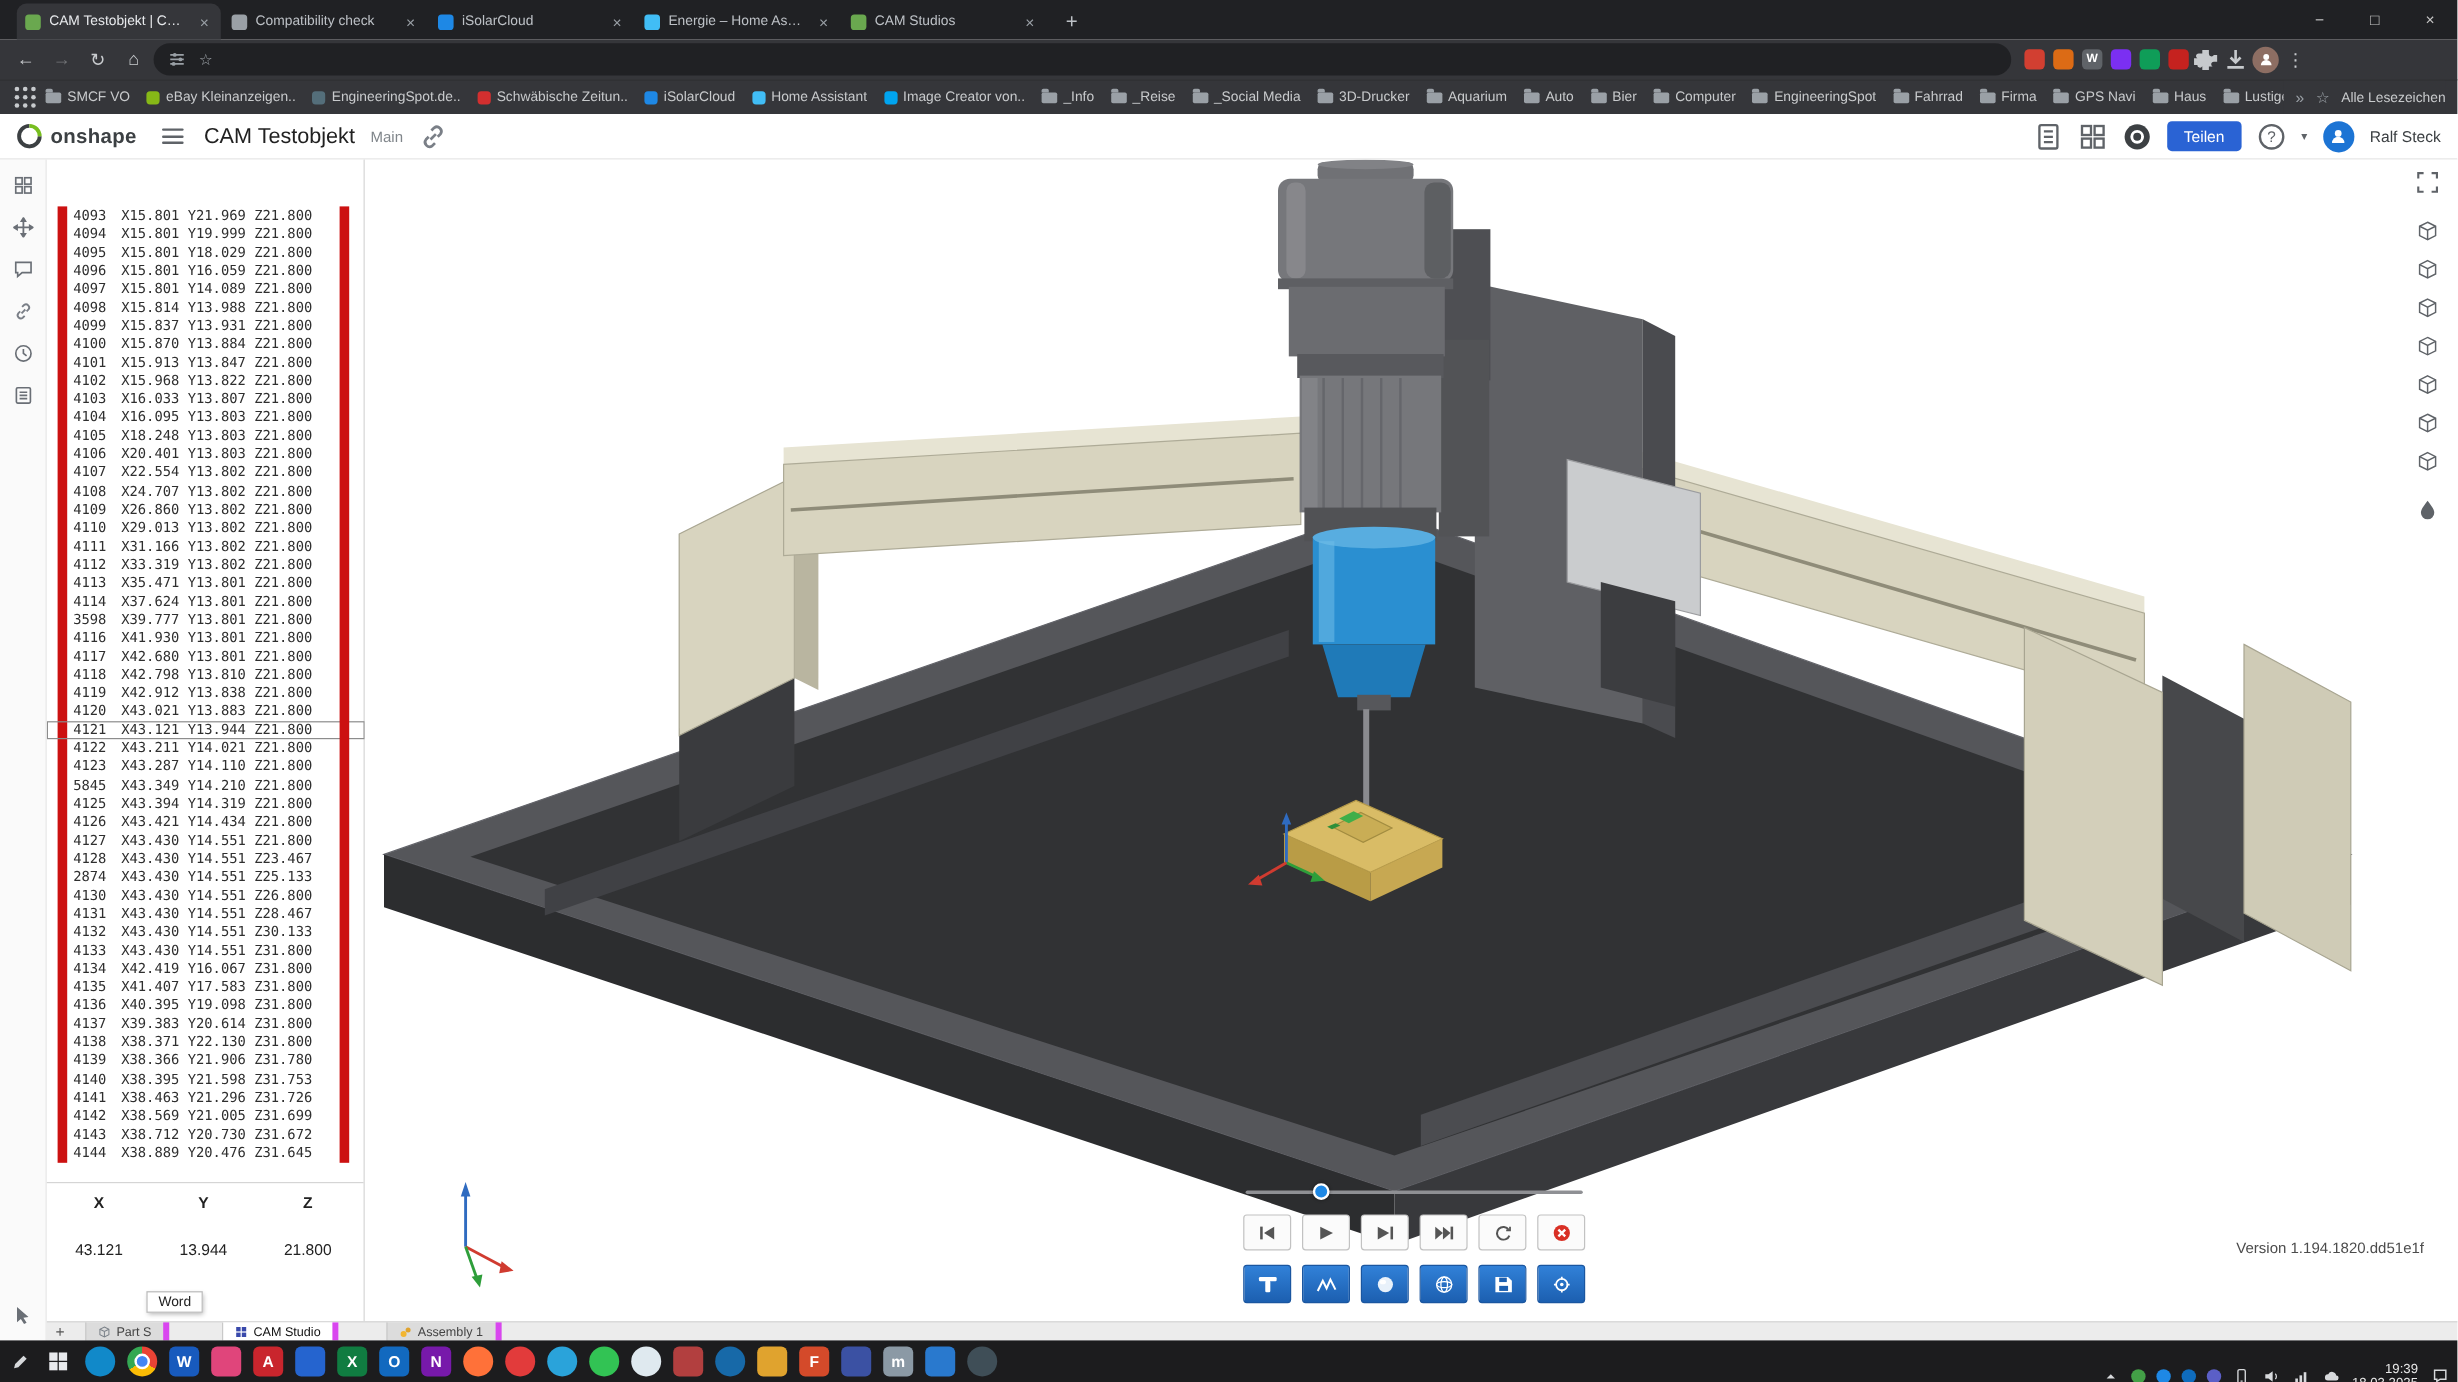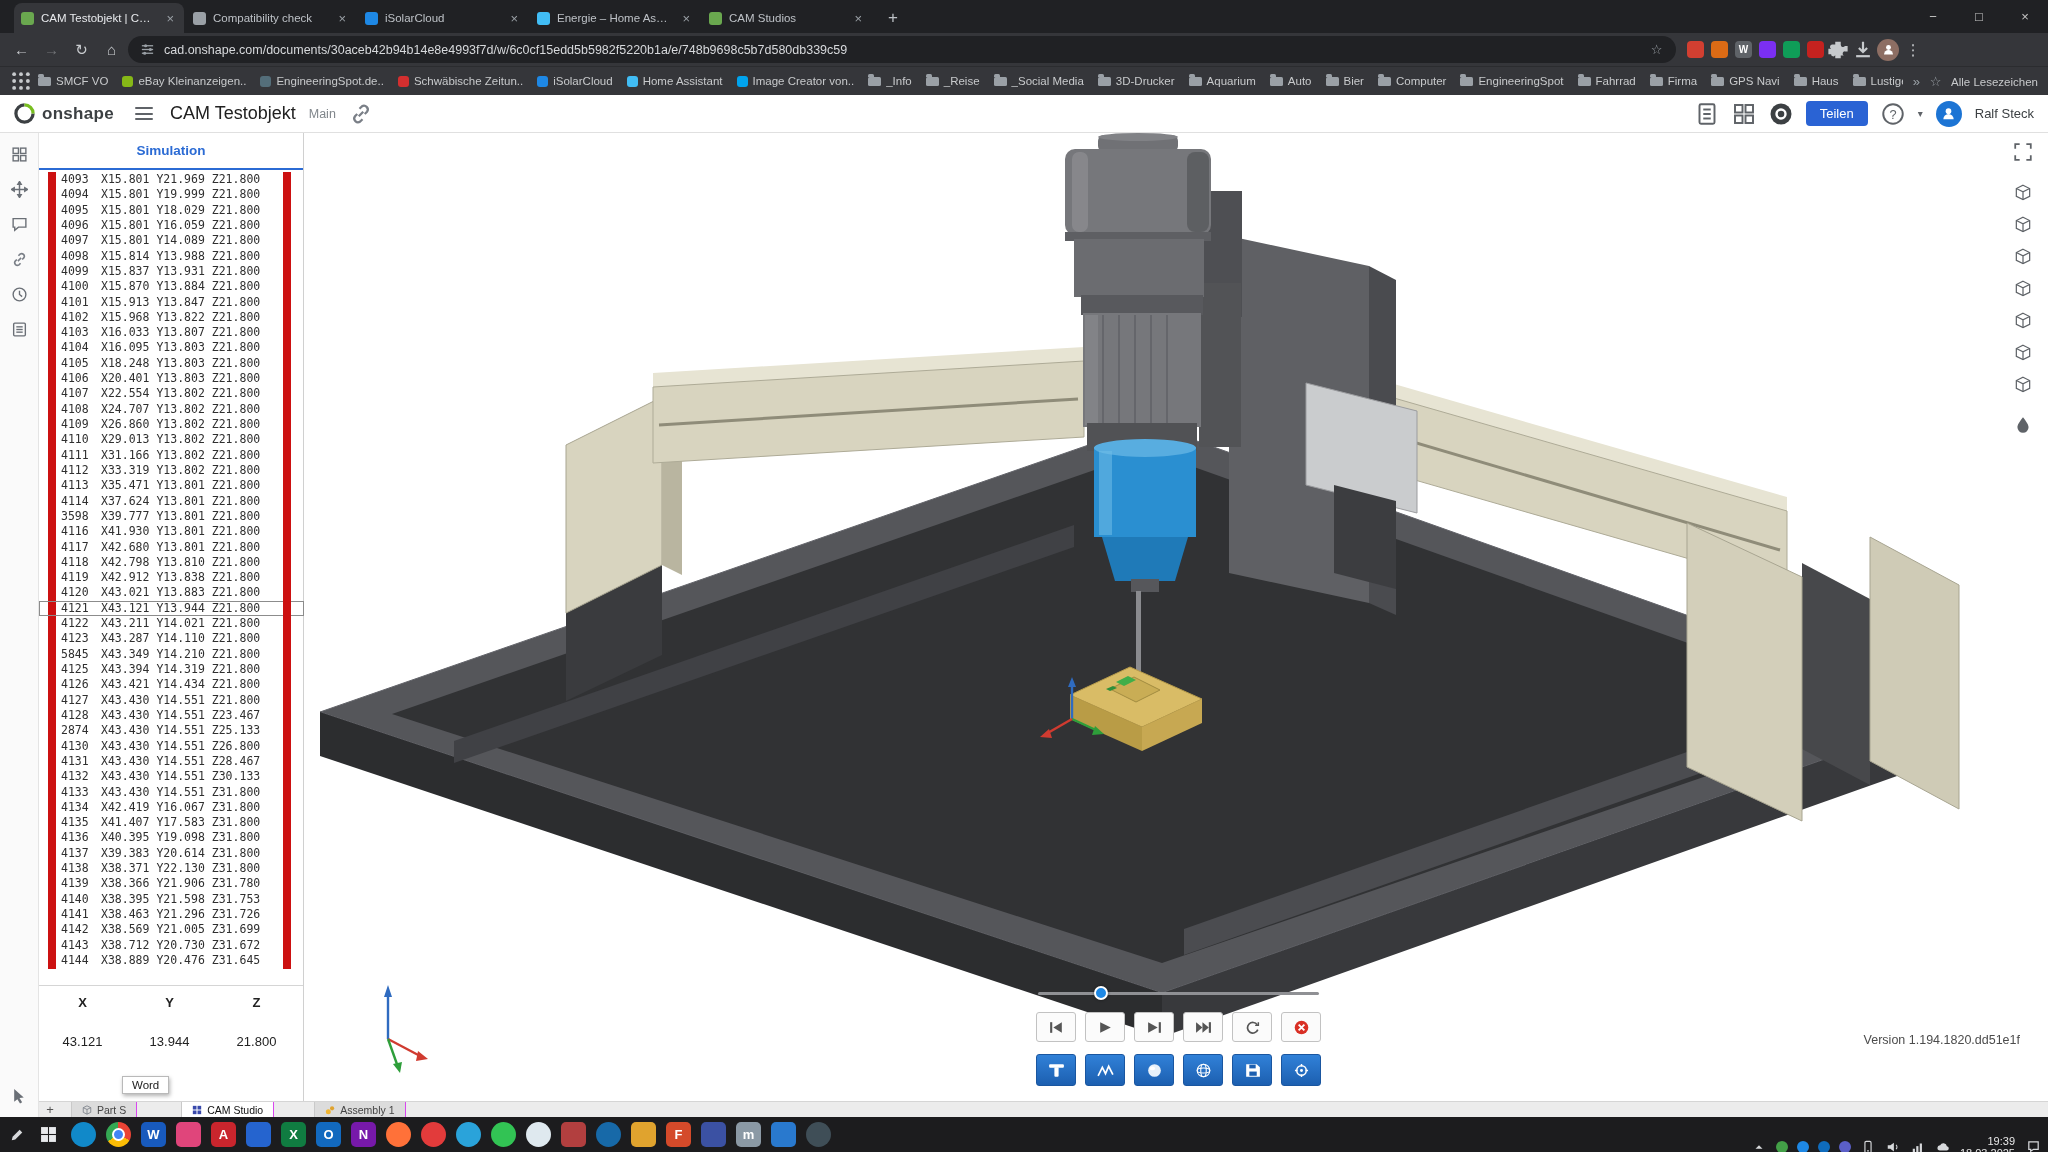--- a/index.html
+++ b/index.html
@@ -103,21 +103,21 @@
 .pb-btn{width:40px;height:30px;background:#fbfbfb;border:1px solid #c2c2c2;border-radius:3px;display:flex;align-items:center;justify-content:center}
 .pb-btn svg{width:17px;height:13px}
 .pb-btn.stop svg{width:19px;height:15px}
 .cam-btn{width:40px;height:32px;background:linear-gradient(#3181d8,#1c5fb0);border:1px solid #1a56a0;border-radius:3px;display:flex;align-items:center;justify-content:center}
 .cam-btn svg{width:19px;height:15px}
 .version{position:absolute;right:28px;top:1033px;font-size:12.5px;color:#4c4c4c}
 
 
 .docbar{position:absolute;left:39px;top:1101px;width:2009px;height:16px;background:#ececec;border-top:1px solid #d5d5d5;display:flex;align-items:stretch;font-size:10.5px;color:#444;z-index:5}
 .doc-add{width:22px;display:flex;align-items:center;justify-content:center;color:#555;font-size:13px}
-.doc-tab{display:flex;align-items:center;gap:5px;padding:0 10px;background:#dcdcdc;border-right:1px solid #d946ef;border-left:1px solid #c9c9c9;white-space:nowrap}
+.doc-tab{display:flex;align-items:center;gap:5px;padding:0 10px;background:#dcdcdc;border-right:5px solid #d946ef;border-left:1px solid #c9c9c9;white-space:nowrap}
 .doc-tab svg{width:10px;height:10px}
 .doc-tab.active{background:#fff;color:#111}
 .doc-tab:nth-child(2){margin-left:10px}
 .doc-tab:nth-child(3){margin-left:44px}
 .doc-tab:nth-child(4){margin-left:40px}
 
 
 .tooltip{position:absolute;left:122px;top:1076px;background:#fff;border:1px solid #b9b9b9;box-shadow:1px 2px 4px rgba(0,0,0,.3);padding:2px 9px;font-size:11.5px;color:#222;z-index:50}
 
 
@@ -192,21 +192,20 @@
       <span class="icn">
           <svg viewBox="0 0 16 16" stroke="#9aa0a6" stroke-width="1.4" fill="none">
             <line x1="2" y1="4" x2="14" y2="4"></line>
             <line x1="2" y1="8" x2="14" y2="8"></line>
             <line x1="2" y1="12" x2="14" y2="12"></line>
             <circle cx="6" cy="4" r="1.7" fill="#9aa0a6" stroke="none"></circle>
             <circle cx="11" cy="8" r="1.7" fill="#9aa0a6" stroke="none"></circle>
             <circle cx="5" cy="12" r="1.7" fill="#9aa0a6" stroke="none"></circle>
           </svg>
         </span>
-      <span class="url">cad.onshape.com/documents/30aceb42b94b14e8e4993f7d/w/6c0cf15edd5b5982f5220b1a/e/748b9698c5b7d580db339c59</span>
       <span class="icn">☆</span>
     </div>
     <div class="extwrap" id="extIcons">
         <div class="ext" style="background:#d23f31"></div>
         <div class="ext" style="background:#dc6b15"></div>
         <div class="ext" style="background:#5f6368">W</div>
         <div class="ext" style="background:#7b2ff2"></div>
         <div class="ext" style="background:#0f9d58"></div>
         <div class="ext" style="background:#c5221f"></div>
       </div>
@@ -457,21 +456,20 @@
     <div class="strip-bottom" id="stripBottom">
         <div class="strip-btn">
           <svg viewBox="0 0 16 16" fill="#6a6f76">
             <path d="M3 1l9 8-4 .5 2.5 4-2 1-2.5-4L3 13z"></path>
           </svg>
         </div>
       </div>
   </div>
 
   <div class="panel">
-    <div class="sim-header">Simulation</div>
     <div class="redstrip l"></div>
     <div class="gcode" id="gcodeRows">
         <div class="gc-row">
           <span class="gc-num">4093</span>
           <span class="gc-txt">X15.801 Y21.969 Z21.800</span>
         </div>
         <div class="gc-row">
           <span class="gc-num">4094</span>
           <span class="gc-txt">X15.801 Y19.999 Z21.800</span>
         </div>

